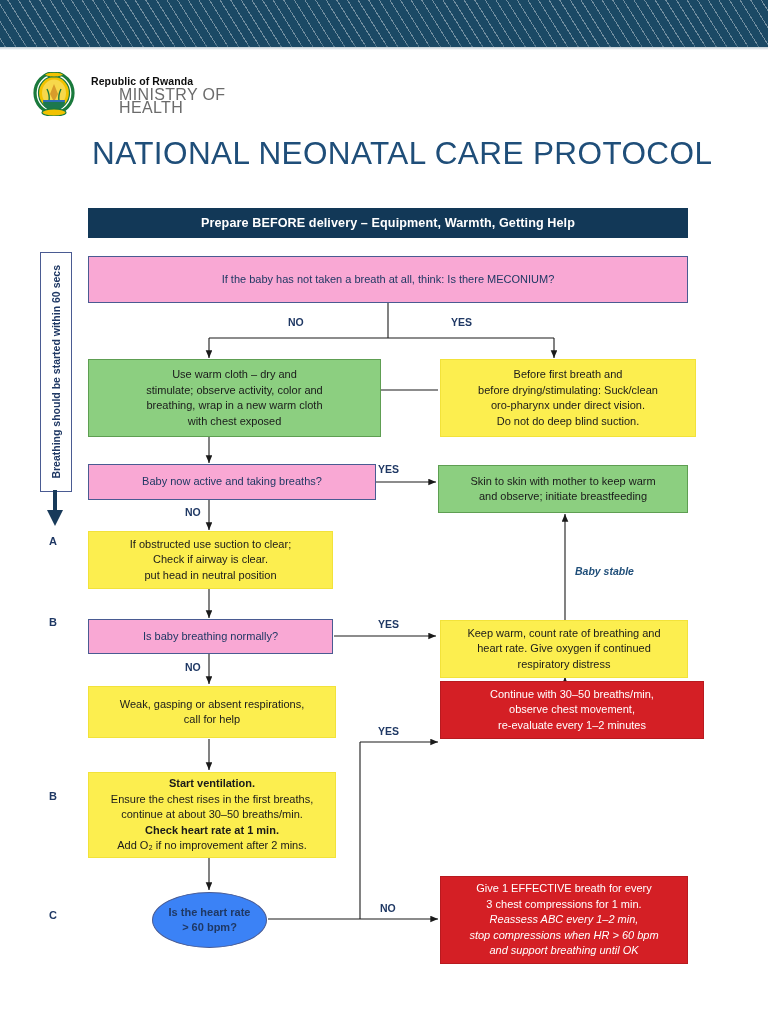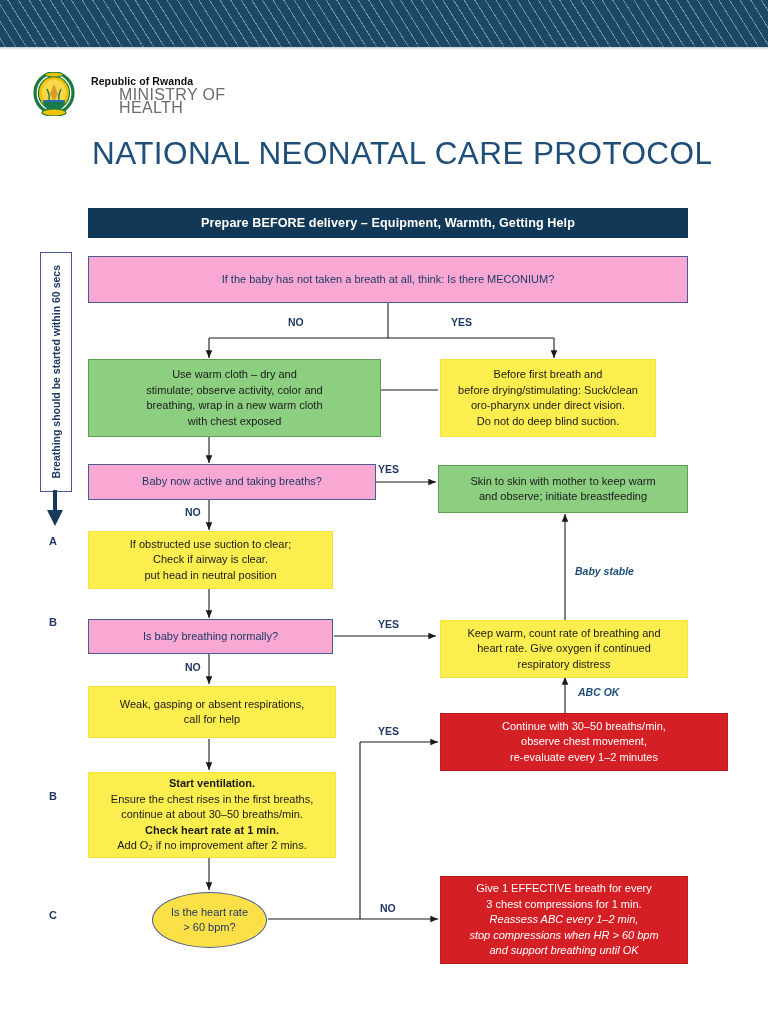--- a/index.html
+++ b/index.html
@@ -66,22 +66,23 @@
     text-align:center;box-sizing:border-box;
     font-size:11px;line-height:15.5px;
     padding:4px 8px;
   }
   .node .inner{width:100%;}
   .box-white{background:#f9a8d4;border:1.2px solid #4a5b92;color:#1F3864;}
   .box-green {background:#8CCF80;border:1px solid #5e9e52;color:#1a1a1a;}
   .box-yellow{background:#FCEE4F;border:1px solid #f2e23a;color:#1a1a1a;}
   .box-red   {background:#D41F25;border:1px solid #b81a1f;color:#ffffff;}
   .ellipse{
-    background:#fde047;border:1.2px solid #4a5b92;border-radius:50%;
+    background:#3b82f6;border:1.2px solid #4a5b92;border-radius:50%;
     color:#1F3864;
+    font-weight:bold;
   }
 
   .b{font-weight:bold;}
   .i{font-style:italic;}
 
   
   .elabel{
     position:absolute;font-size:10.5px;font-weight:bold;color:#1F3864;
     white-space:nowrap;
   }
@@ -200,21 +201,21 @@
 
 <div class="node box-green" style="left:88px;top:359px;width:293px;height:78px;">
   <div class="inner">
     <div>Use warm cloth – dry and</div>
     <div>stimulate; observe activity, color and</div>
     <div>breathing, wrap in a new warm cloth</div>
     <div>with chest exposed</div>
   </div>
 </div>
 
-<div class="node box-yellow" style="left:440px;top:359px;width:216px;height:78px;text-align:center;">
+<div class="node box-yellow" style="left:440px;top:359px;width:256px;height:78px;text-align:center;">
   <div class="inner">
     <div>Before first breath and</div>
     <div>before drying/stimulating: Suck/clean</div>
     <div>oro-pharynx under direct vision.</div>
     <div>Do not do deep blind suction.</div>
   </div>
 </div>
 
 <div class="node box-white" style="left:88px;top:464px;width:288px;height:36px;">
   <div class="inner">Baby now active and taking breaths?</div>
@@ -259,21 +260,21 @@
 
 <div class="node box-yellow" style="left:88px;top:686px;width:248px;height:52px;">
   <div class="inner">
     <div>Weak, gasping or absent respirations,</div>
     <div>call for help</div>
   </div>
 </div>
 
 <div class="elabel" style="left:378px;top:725px;">YES</div>
 
-<div class="node box-red" style="left:440px;top:713px;width:288px;height:58px;">
+<div class="node box-red" style="left:440px;top:681px;width:264px;height:58px;">
   <div class="inner">
     <div>Continue with 30–50 breaths/min,</div>
     <div>observe chest movement,</div>
     <div>re-evaluate every 1–2 minutes</div>
   </div>
 </div>
 
 <div class="node box-yellow" style="left:88px;top:772px;width:248px;height:86px;">
   <div class="inner">
     <div class="b">Start ventilation.</div>

